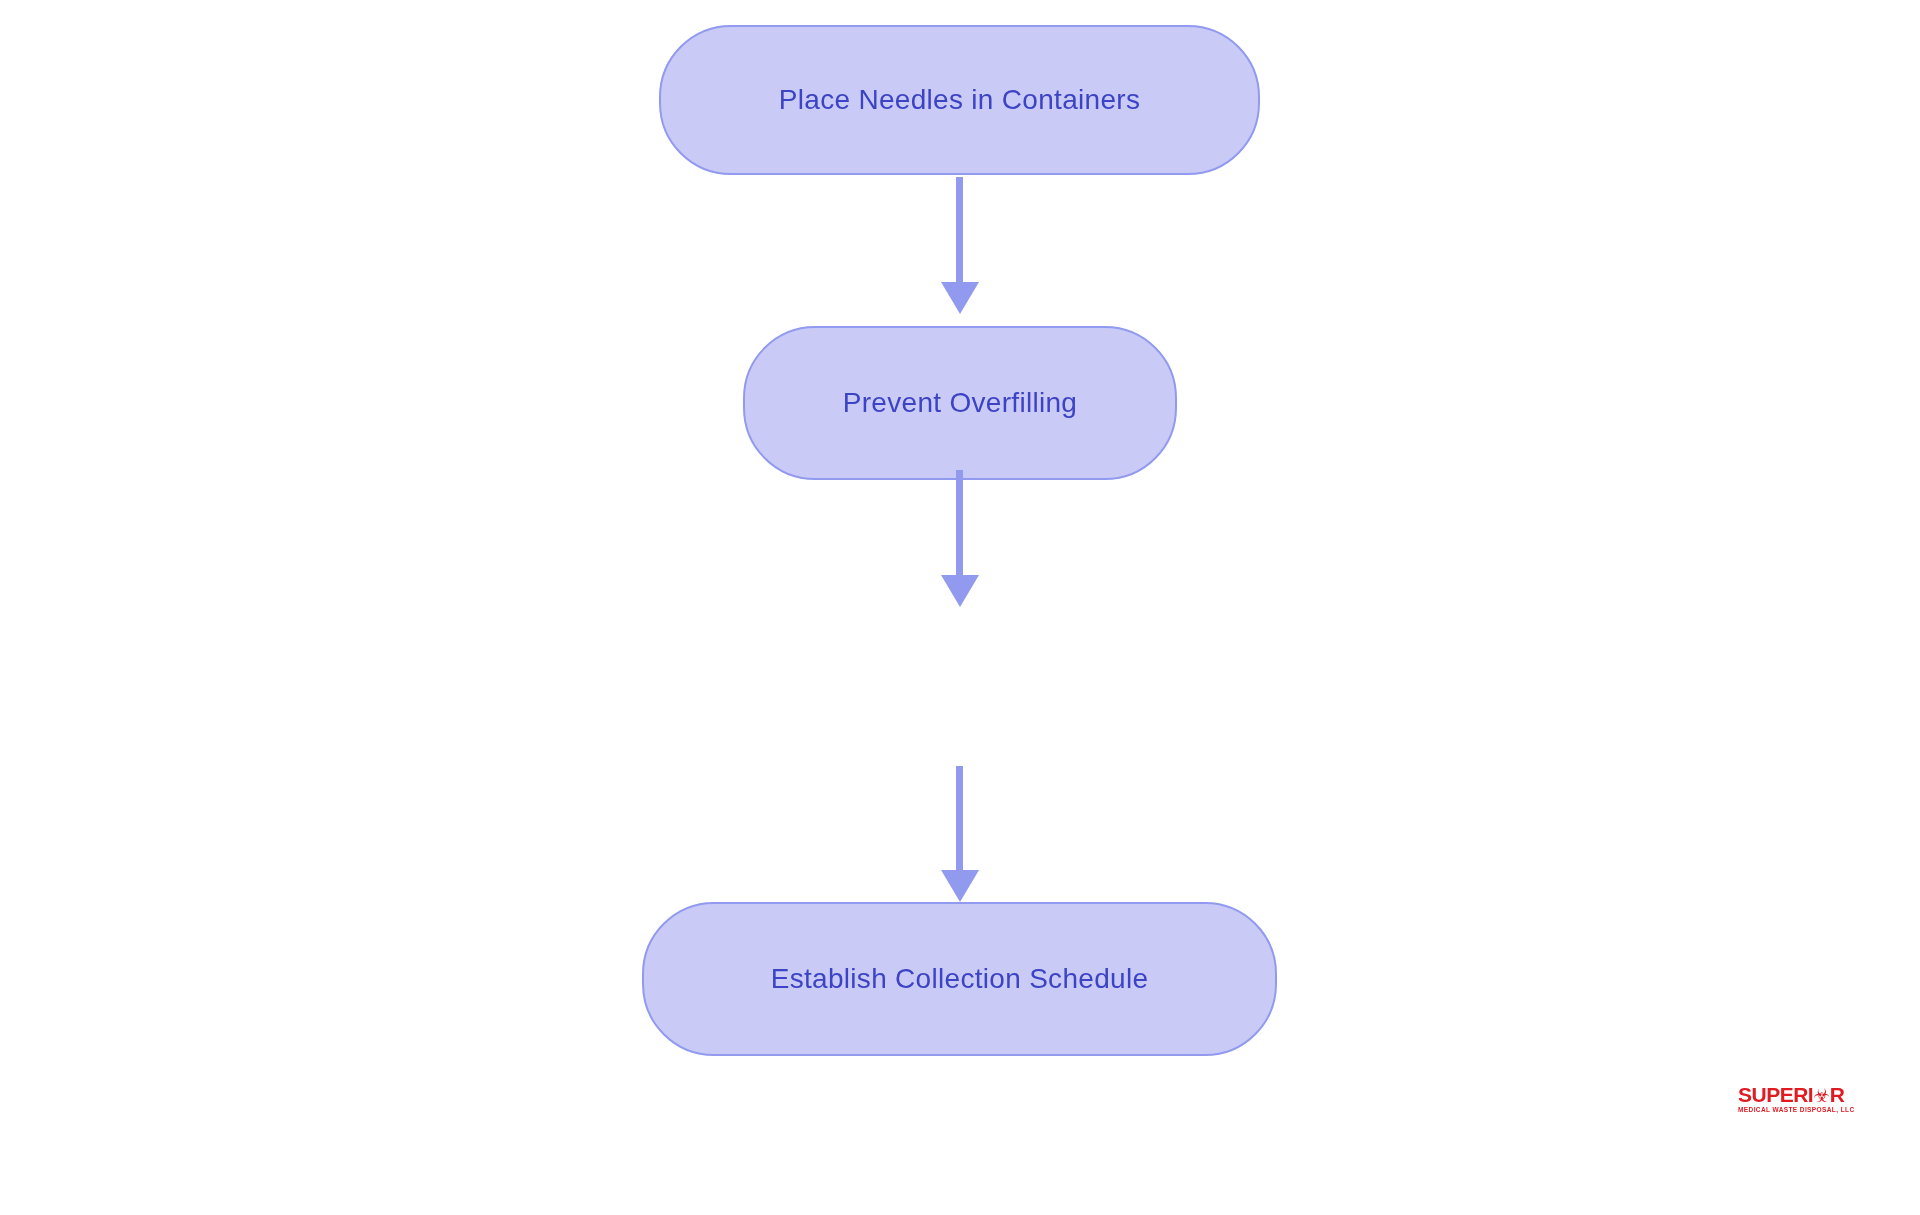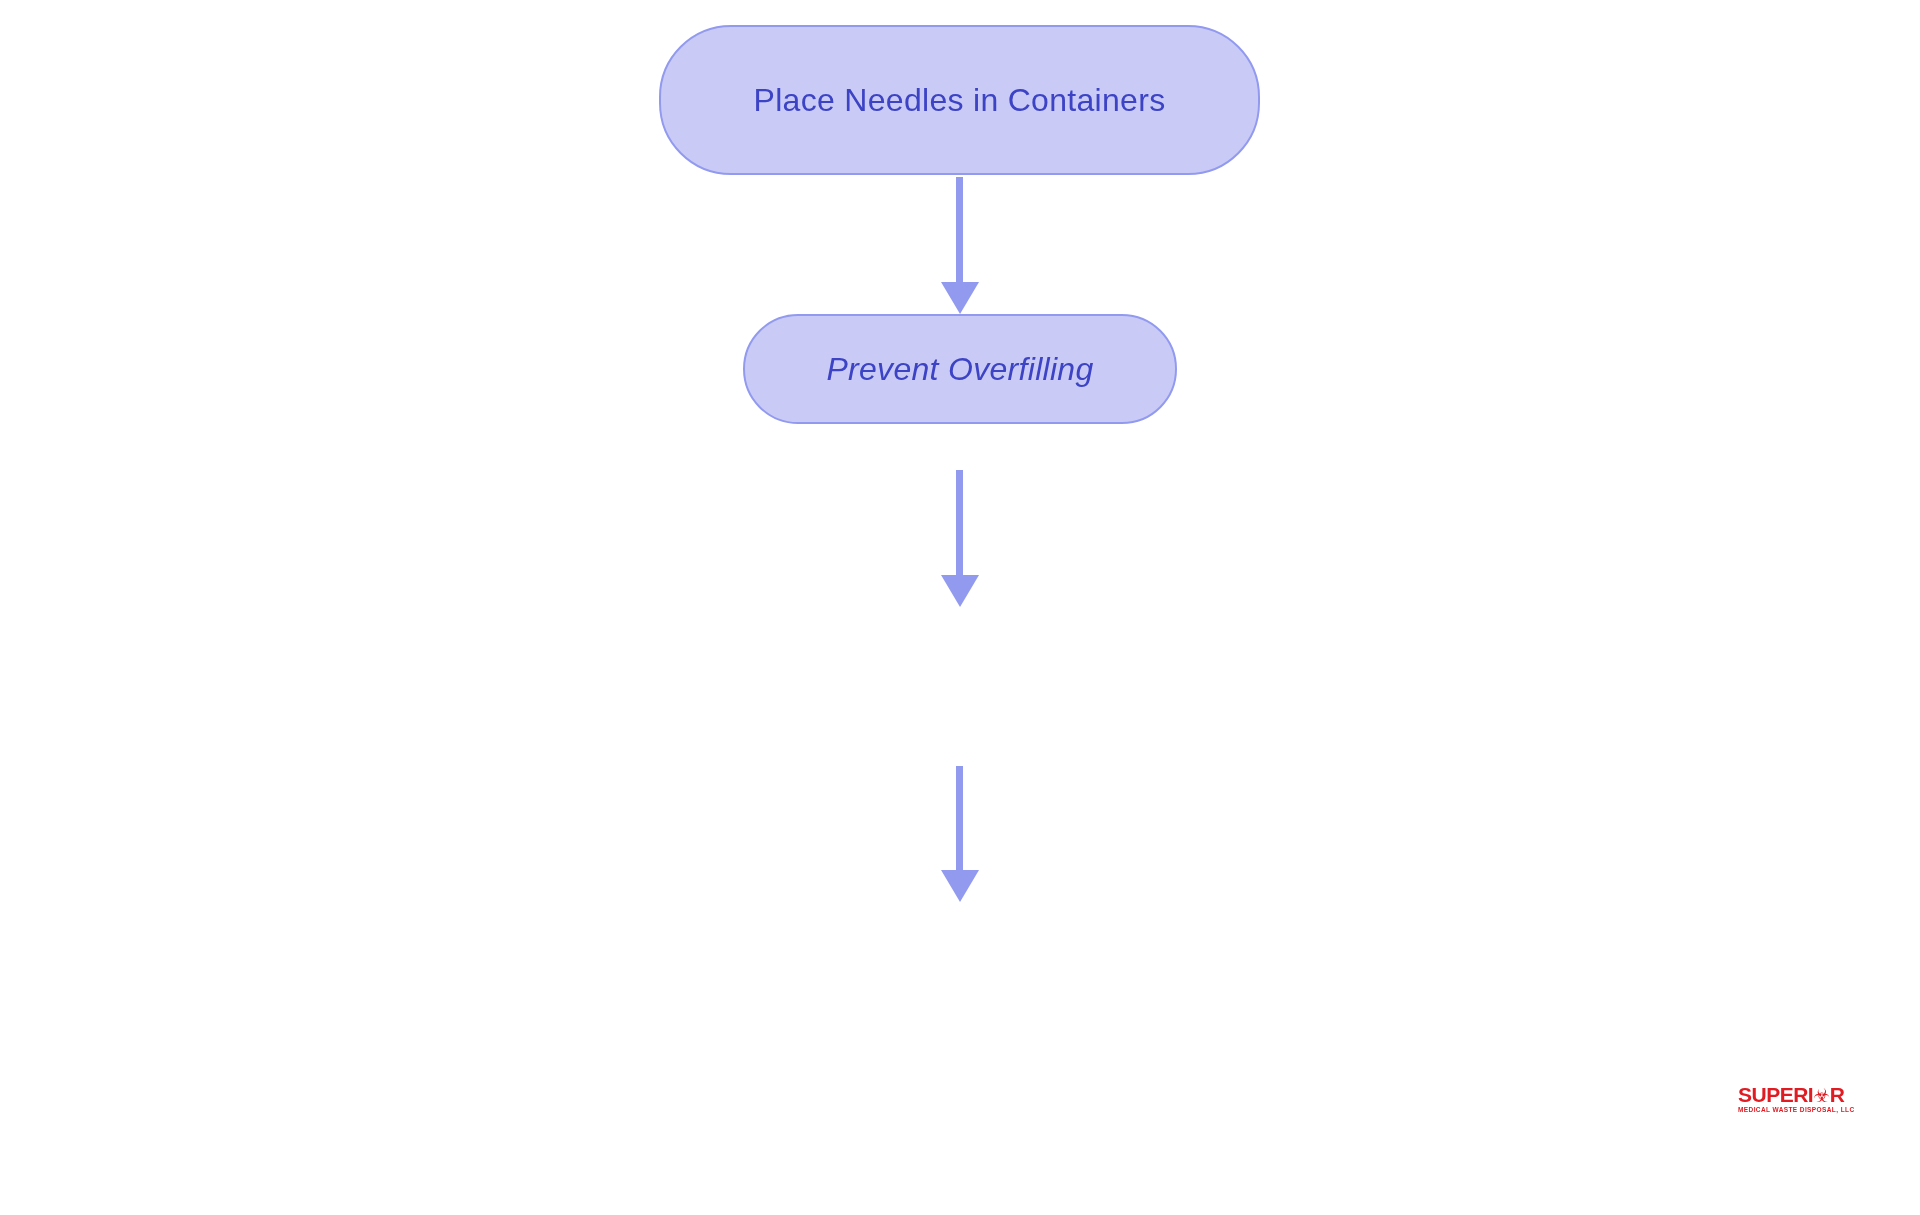--- a/index.html
+++ b/index.html
@@ -18,28 +18,28 @@
   .node {
     position: absolute;
     box-sizing: border-box;
     background: var(--node-fill, #c9cbf6);
     border: 2px solid var(--node-border, #929af0);
     border-radius: 72px;
     display: flex;
     align-items: center;
     justify-content: center;
     color: var(--node-text, #3c43c5);
-    font-size: 32px;
+    font-size: 28px;
     font-weight: 500;
     letter-spacing: 0.3px;
     white-space: nowrap;
     text-align: right;
   }
   .node-1 { left: 659px; top: 25px;  width: 601px; height: 150px; }
-  .node-2 { left: 743px; top: 314px; width: 434px; height: 110px; font-style: italic; }
+  .node-2 { left: 743px; top: 326px; width: 434px; height: 154px; }
   .node-3 { left: 634px; top: 607px; width: 652px; height: 157px; }
   .node-4 { left: 642px; top: 902px; width: 635px; height: 154px; }
 
   .arrow {
     position: absolute;
     left: 956px;
     width: 7px;
     background: var(--arrow, #929af0);
   }
   .arrow::after {
@@ -98,19 +98,22 @@
 
   <div class="node node-2">
     <span>Prevent Overfilling</span>
   </div>
 
   <div class="arrow arrow-2"></div>
 
 
   <div class="arrow arrow-3"></div>
 
+  <div class="node node-4">
+    <span>Establish Collection Schedule</span>
+  </div>
 
   <div class="watermark">
     <div class="brand"><span>SUPERI</span><span class="bio">☣</span><span>R</span></div>
     <div class="subtitle">MEDICAL WASTE DISPOSAL, LLC</div>
   </div>
 
 </div>
 
 </body></html>

